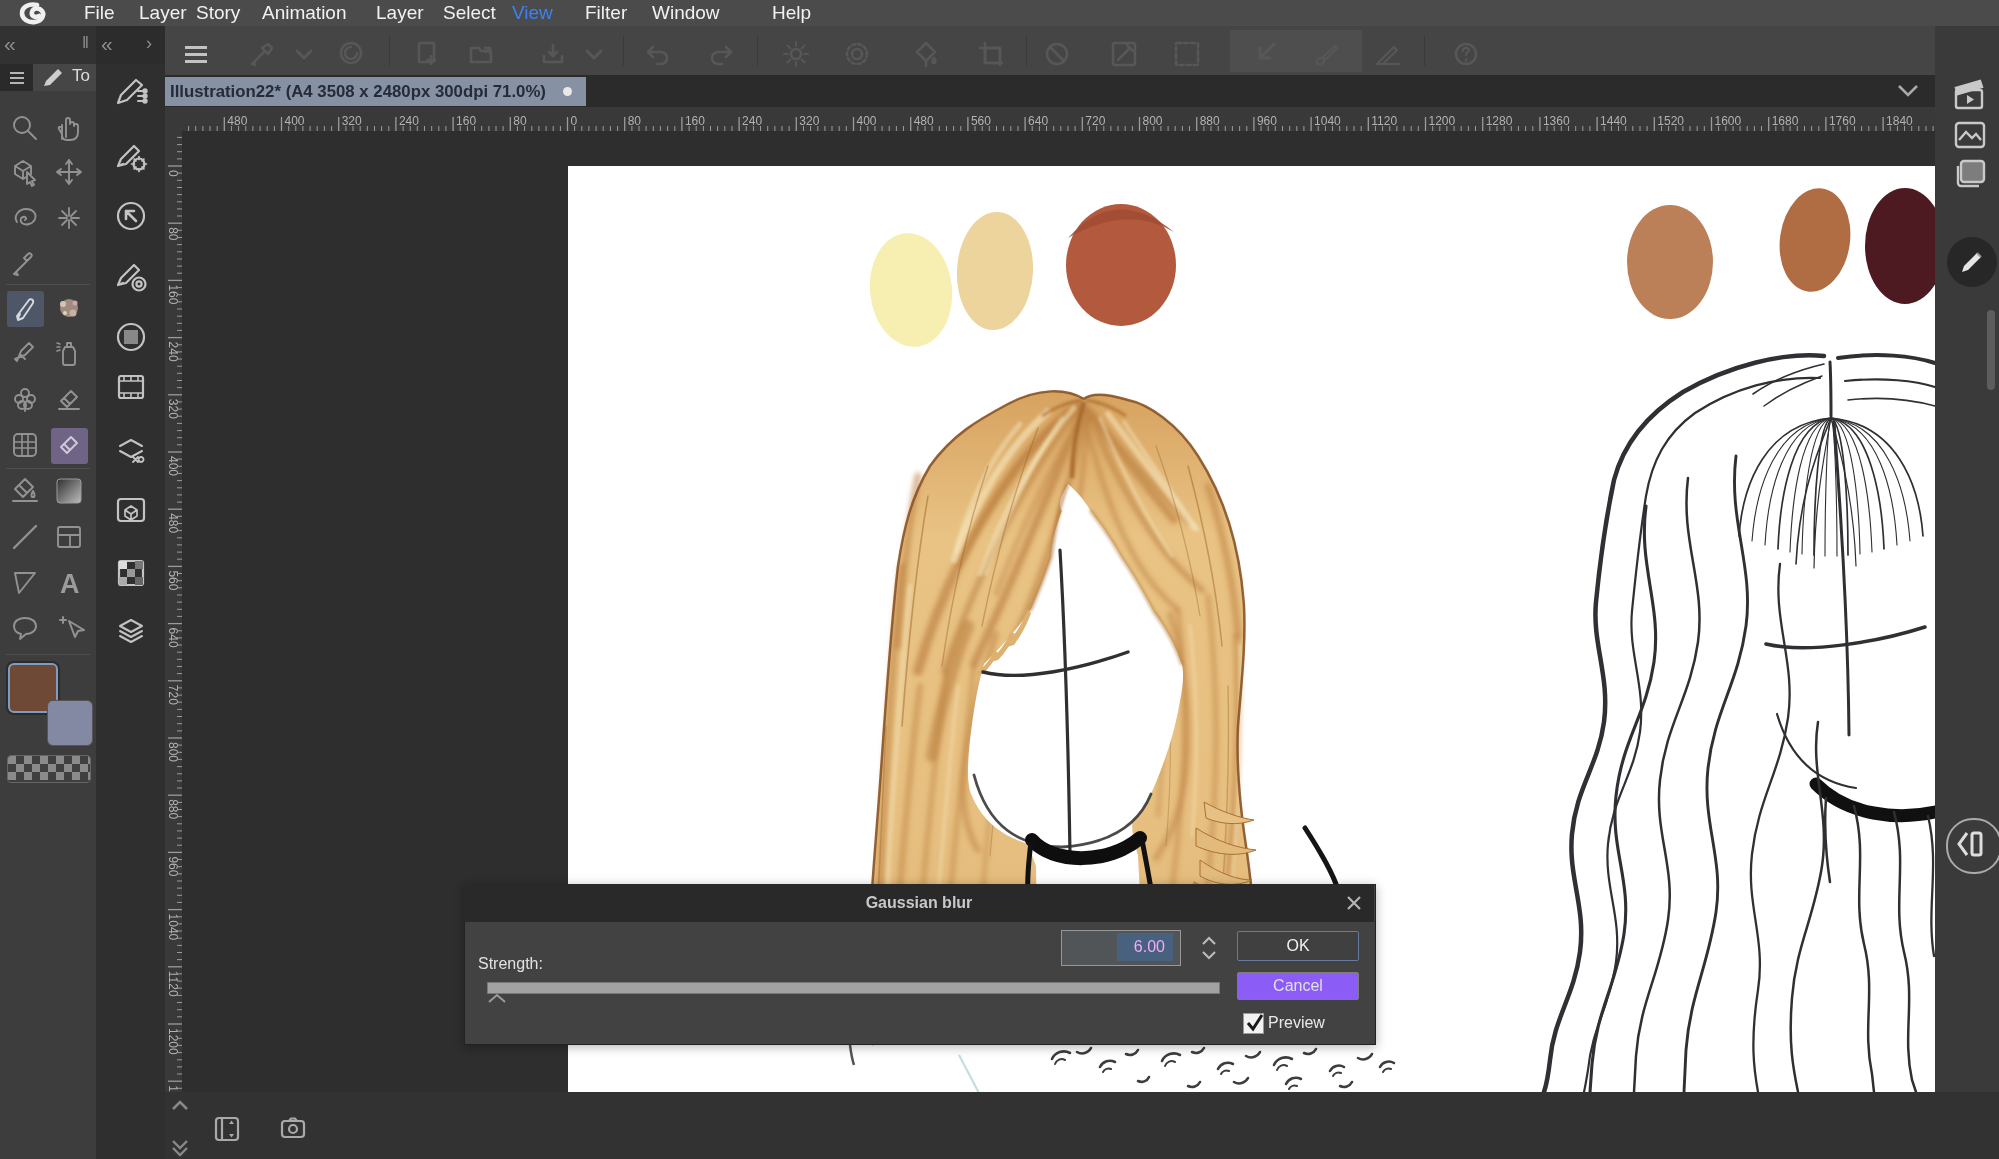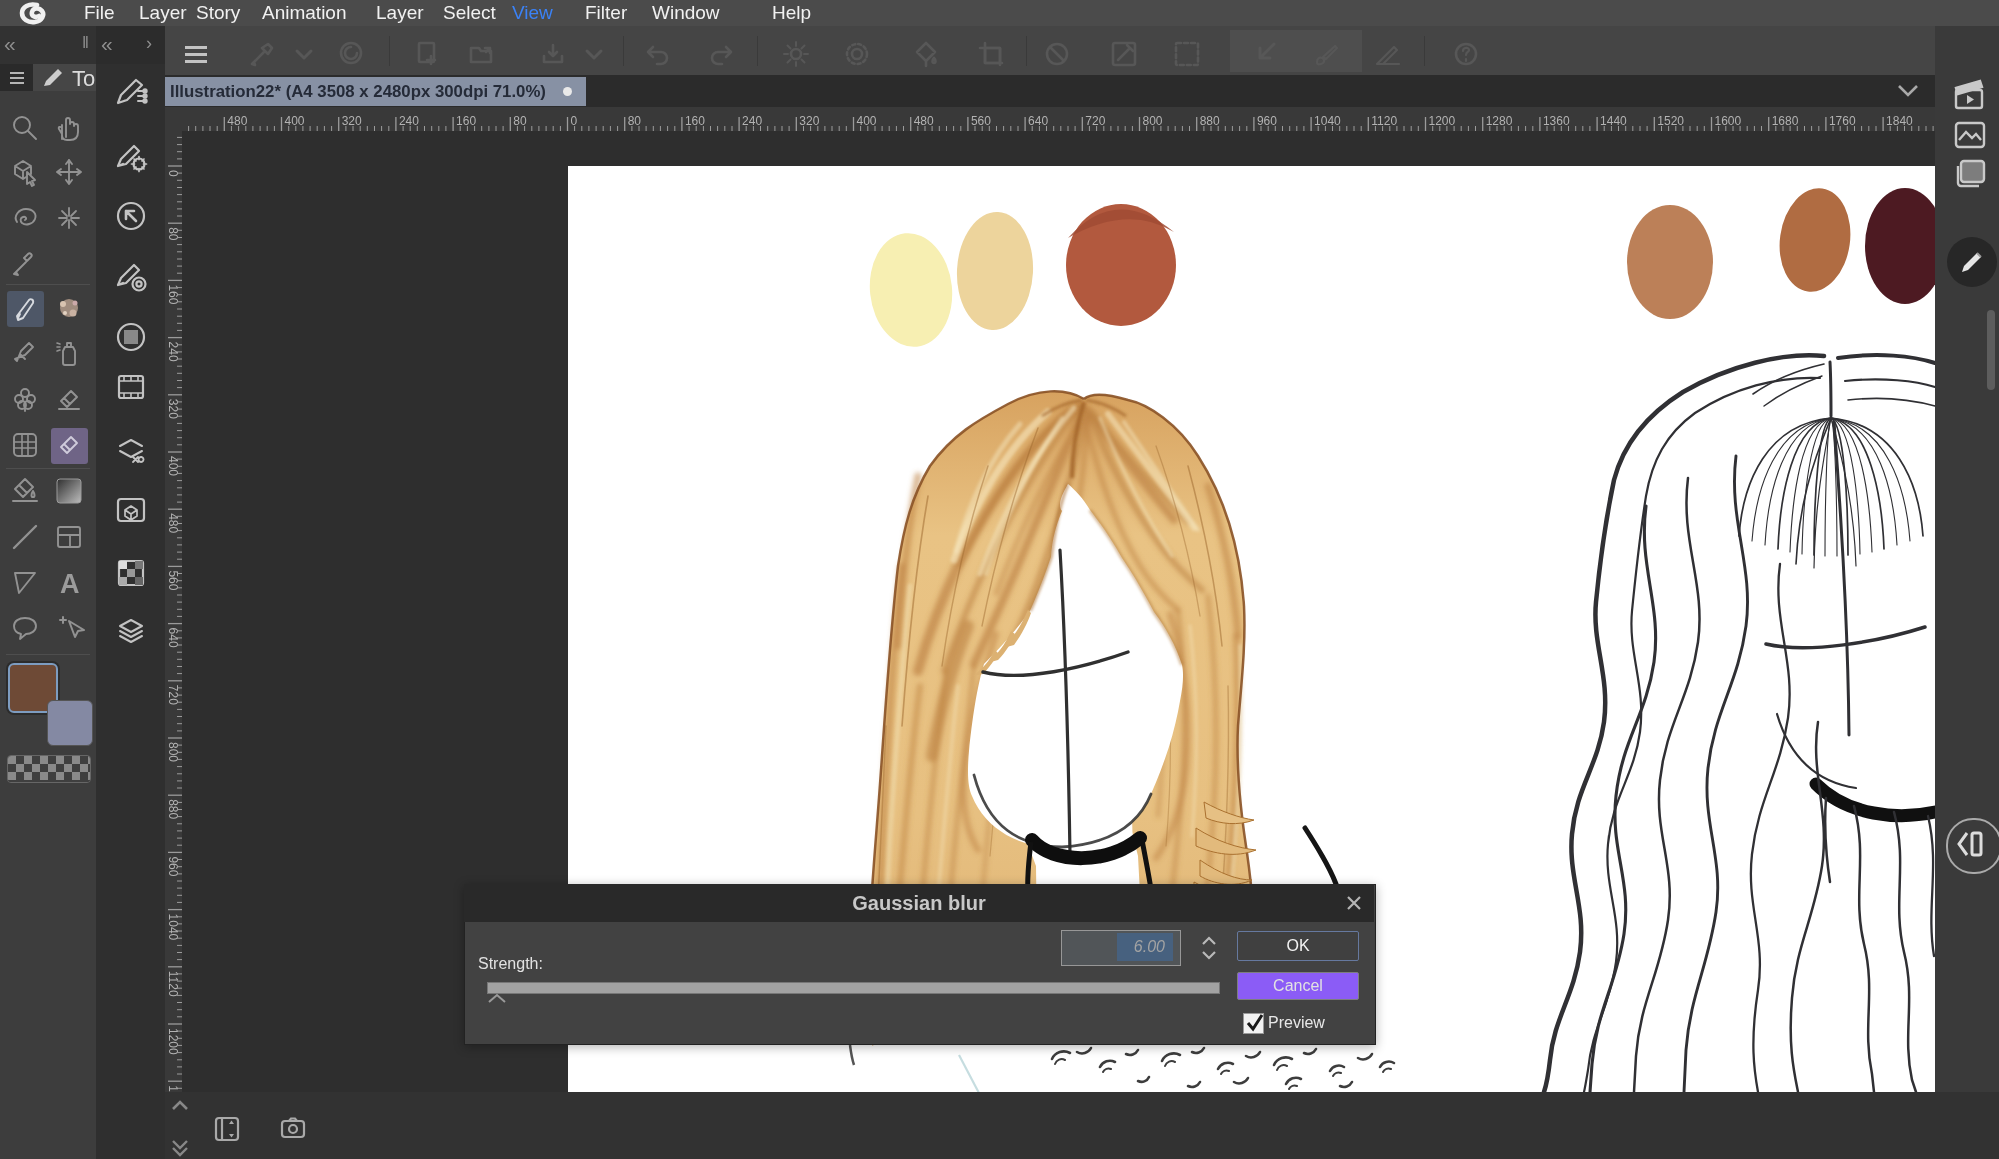--- a/index.html
+++ b/index.html
@@ -762,21 +762,21 @@
 <div class="abs" style="left:0;top:64px;width:96px;height:27px;background:#2a2a2a;"></div>
 <div class="abs" style="left:33px;top:64px;width:63px;height:27px;background:#464646;"></div>
 <svg class="abs" style="left:8px;top:69px" width="18" height="18" viewBox="0 0 18 18">
     <g stroke="#b5b5b5" stroke-width="2.2">
       <path d="M2 4 h14 M2 9 h14 M2 14 h14"></path>
     </g>
   </svg>
 <svg class="abs" style="left:41px;top:67px" width="24" height="22" viewBox="0 0 24 22">
     <path d="M3 19 l2 -5 L17 2 l4 4 L9 18 z" fill="#cdcdcd"></path>
   </svg>
-<div class="abs" style="left:72px;top:66px;font-size:22px;color:#dcdcdc;">To</div>
+<div class="abs" style="left:72px;top:66px;font-size:17px;color:#dcdcdc;">To</div>
 <div class="abs" style="left:7px;top:291px;width:37px;height:36px;background:#4e5767;border-radius:3px;"></div>
 <div class="abs" style="left:51px;top:428px;width:37px;height:36px;background:#6f6486;border-radius:3px;"></div>
 <svg class="abs" style="left:9px;top:112px" width="32" height="32" viewBox="0 0 32 32">
     <g stroke="#929292" fill="none" stroke-width="1.9" stroke-linecap="round" stroke-linejoin="round">
       <circle cx="13" cy="13" r="8"></circle>
       <path d="M19 19 L27 27"></path>
     </g>
   </svg>
 <svg class="abs" style="left:53px;top:112px" width="32" height="32" viewBox="0 0 32 32">
     <g stroke="#929292" fill="none" stroke-width="1.9" stroke-linecap="round" stroke-linejoin="round">
@@ -1043,28 +1043,28 @@
     </g>
   </svg>
 <svg class="abs" style="left:170px;top:1138px" width="20" height="20" viewBox="0 0 20 20">
     <g stroke="#888" stroke-width="2.4" fill="none">
       <path d="M3 3 l7 7 l7 -7"></path>
       <path d="M3 10 l7 7 l7 -7"></path>
     </g>
   </svg>
 <div class="abs" style="left:464px;top:884px;width:910px;height:159px;background:#424242;border:1px solid #222;box-shadow:0 2px 10px rgba(0,0,0,.3);"></div>
 <div class="abs" style="left:464px;top:884px;width:910px;height:38px;background:#292929;"></div>
-<div class="abs" style="left:464px;top:884px;width:910px;height:38px;line-height:38px;text-align:center;font-size:20px;font-weight:bold;color:#c8c8c8;">Gaussian blur</div>
+<div class="abs" style="left:464px;top:884px;width:910px;height:38px;line-height:38px;text-align:center;font-size:16px;font-weight:bold;color:#c8c8c8;">Gaussian blur</div>
 <svg class="abs" style="left:1344px;top:893px" width="20" height="20" viewBox="0 0 20 20">
     <path d="M4 4 L16 16 M16 4 L4 16" stroke="#b5b5b5" stroke-width="2.2"></path>
   </svg>
 <div class="abs" style="left:478px;top:939px;font-size:16px;color:#e2e2e2;margin-top:16px;">Strength:</div>
 <div class="abs" style="left:1061px;top:930px;width:118px;height:34px;background:#515558;border:1px solid #979797;"></div>
 <div class="abs" style="left:1117px;top:933px;width:56px;height:28px;background:#47617f;"></div>
-<div class="abs" style="left:1061px;top:930px;width:104px;height:34px;line-height:34px;text-align:right;font-size:16px;color:#a3a3a3;font-style:italic;">6.00</div>
+<div class="abs" style="left:1061px;top:930px;width:104px;height:34px;line-height:34px;text-align:right;font-size:16px;color:#f0abfc;">6.00</div>
 <svg class="abs" style="left:1198px;top:933px" width="22" height="30" viewBox="0 0 22 30">
     <g stroke="#b9b9b9" stroke-width="2.2" fill="none">
       <path d="M5 11 l6 -6 l6 6"></path>
       <path d="M5 19 l6 6 l6 -6"></path>
     </g>
   </svg>
 <div class="abs" style="left:1237px;top:931px;width:120px;height:28px;background:#404040;border:1px solid #66799f;border-radius:2px;line-height:28px;text-align:center;font-size:16px;color:#f2f2f2;">OK</div>
 <div class="abs" style="left:1237px;top:972px;width:120px;height:26px;background:#8b5cf6;border:1px solid #7e7e7e;border-radius:2px;line-height:26px;text-align:center;font-size:16px;color:#e2e2e2;">Cancel</div>
 <div class="abs" style="left:487px;top:982px;width:731px;height:10px;background:#a2a2a2;border:1px solid #777;"></div>
 <svg class="abs" style="left:486px;top:992px" width="22" height="12" viewBox="0 0 22 12">

